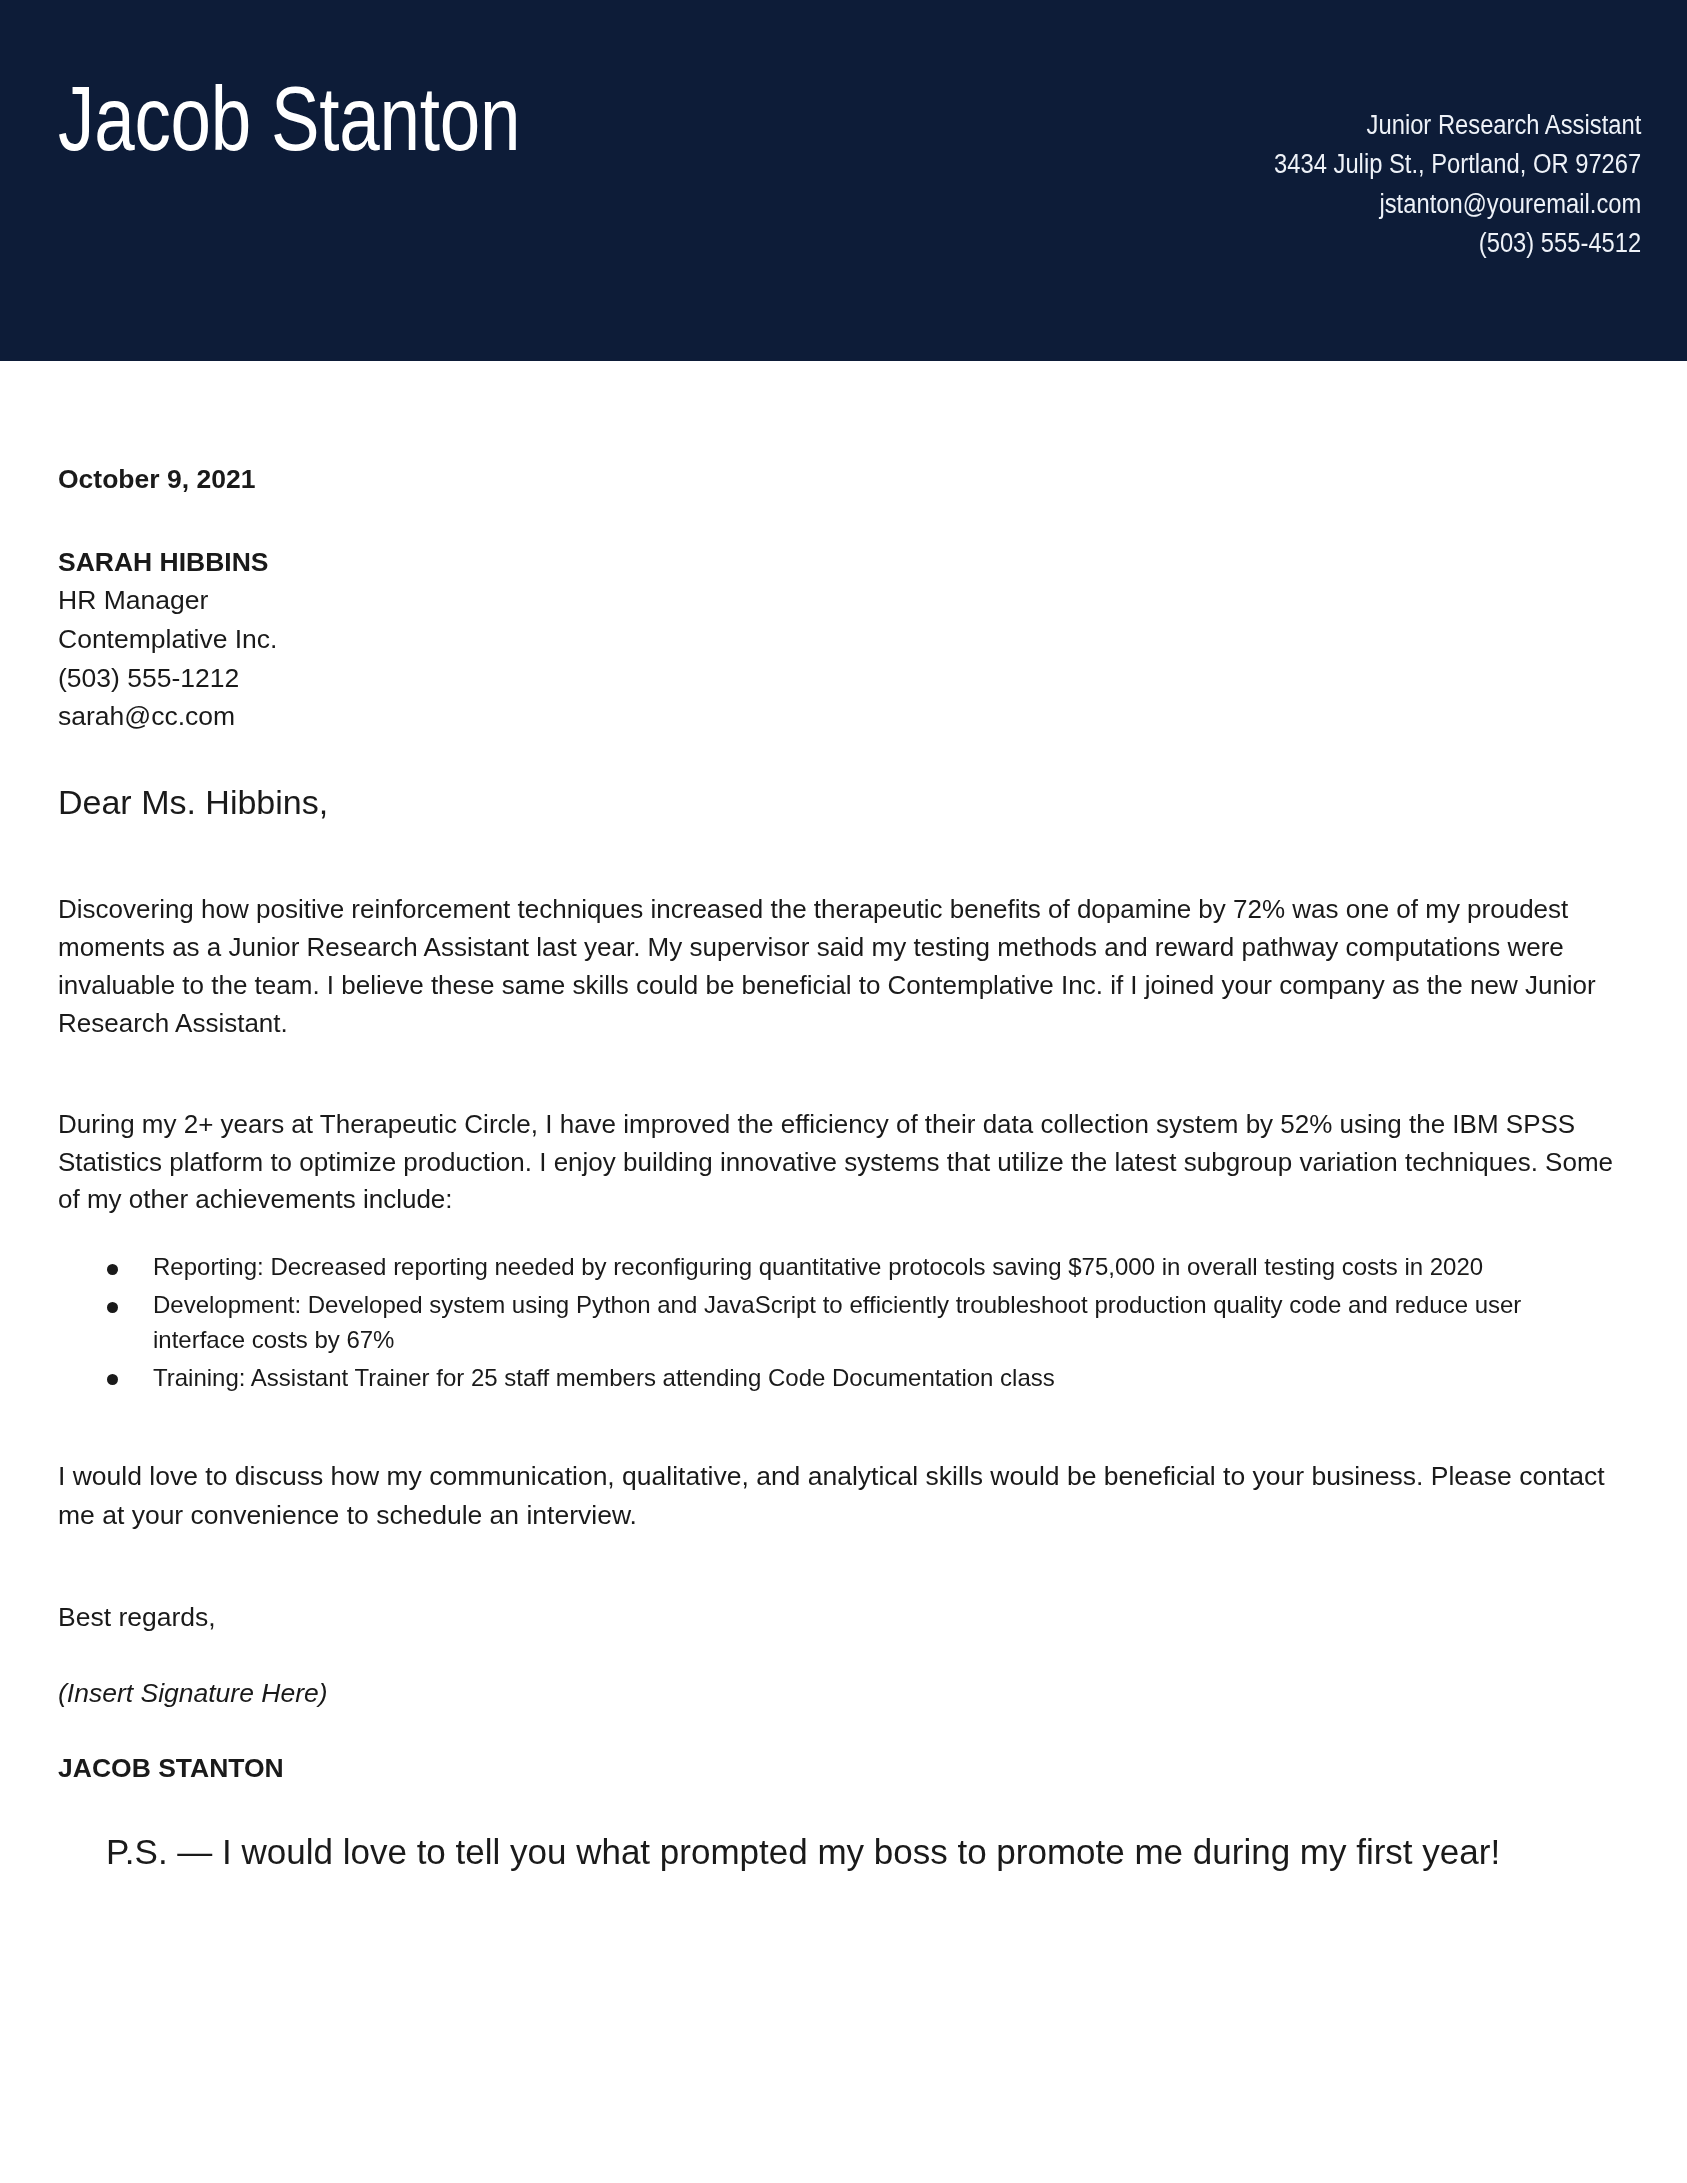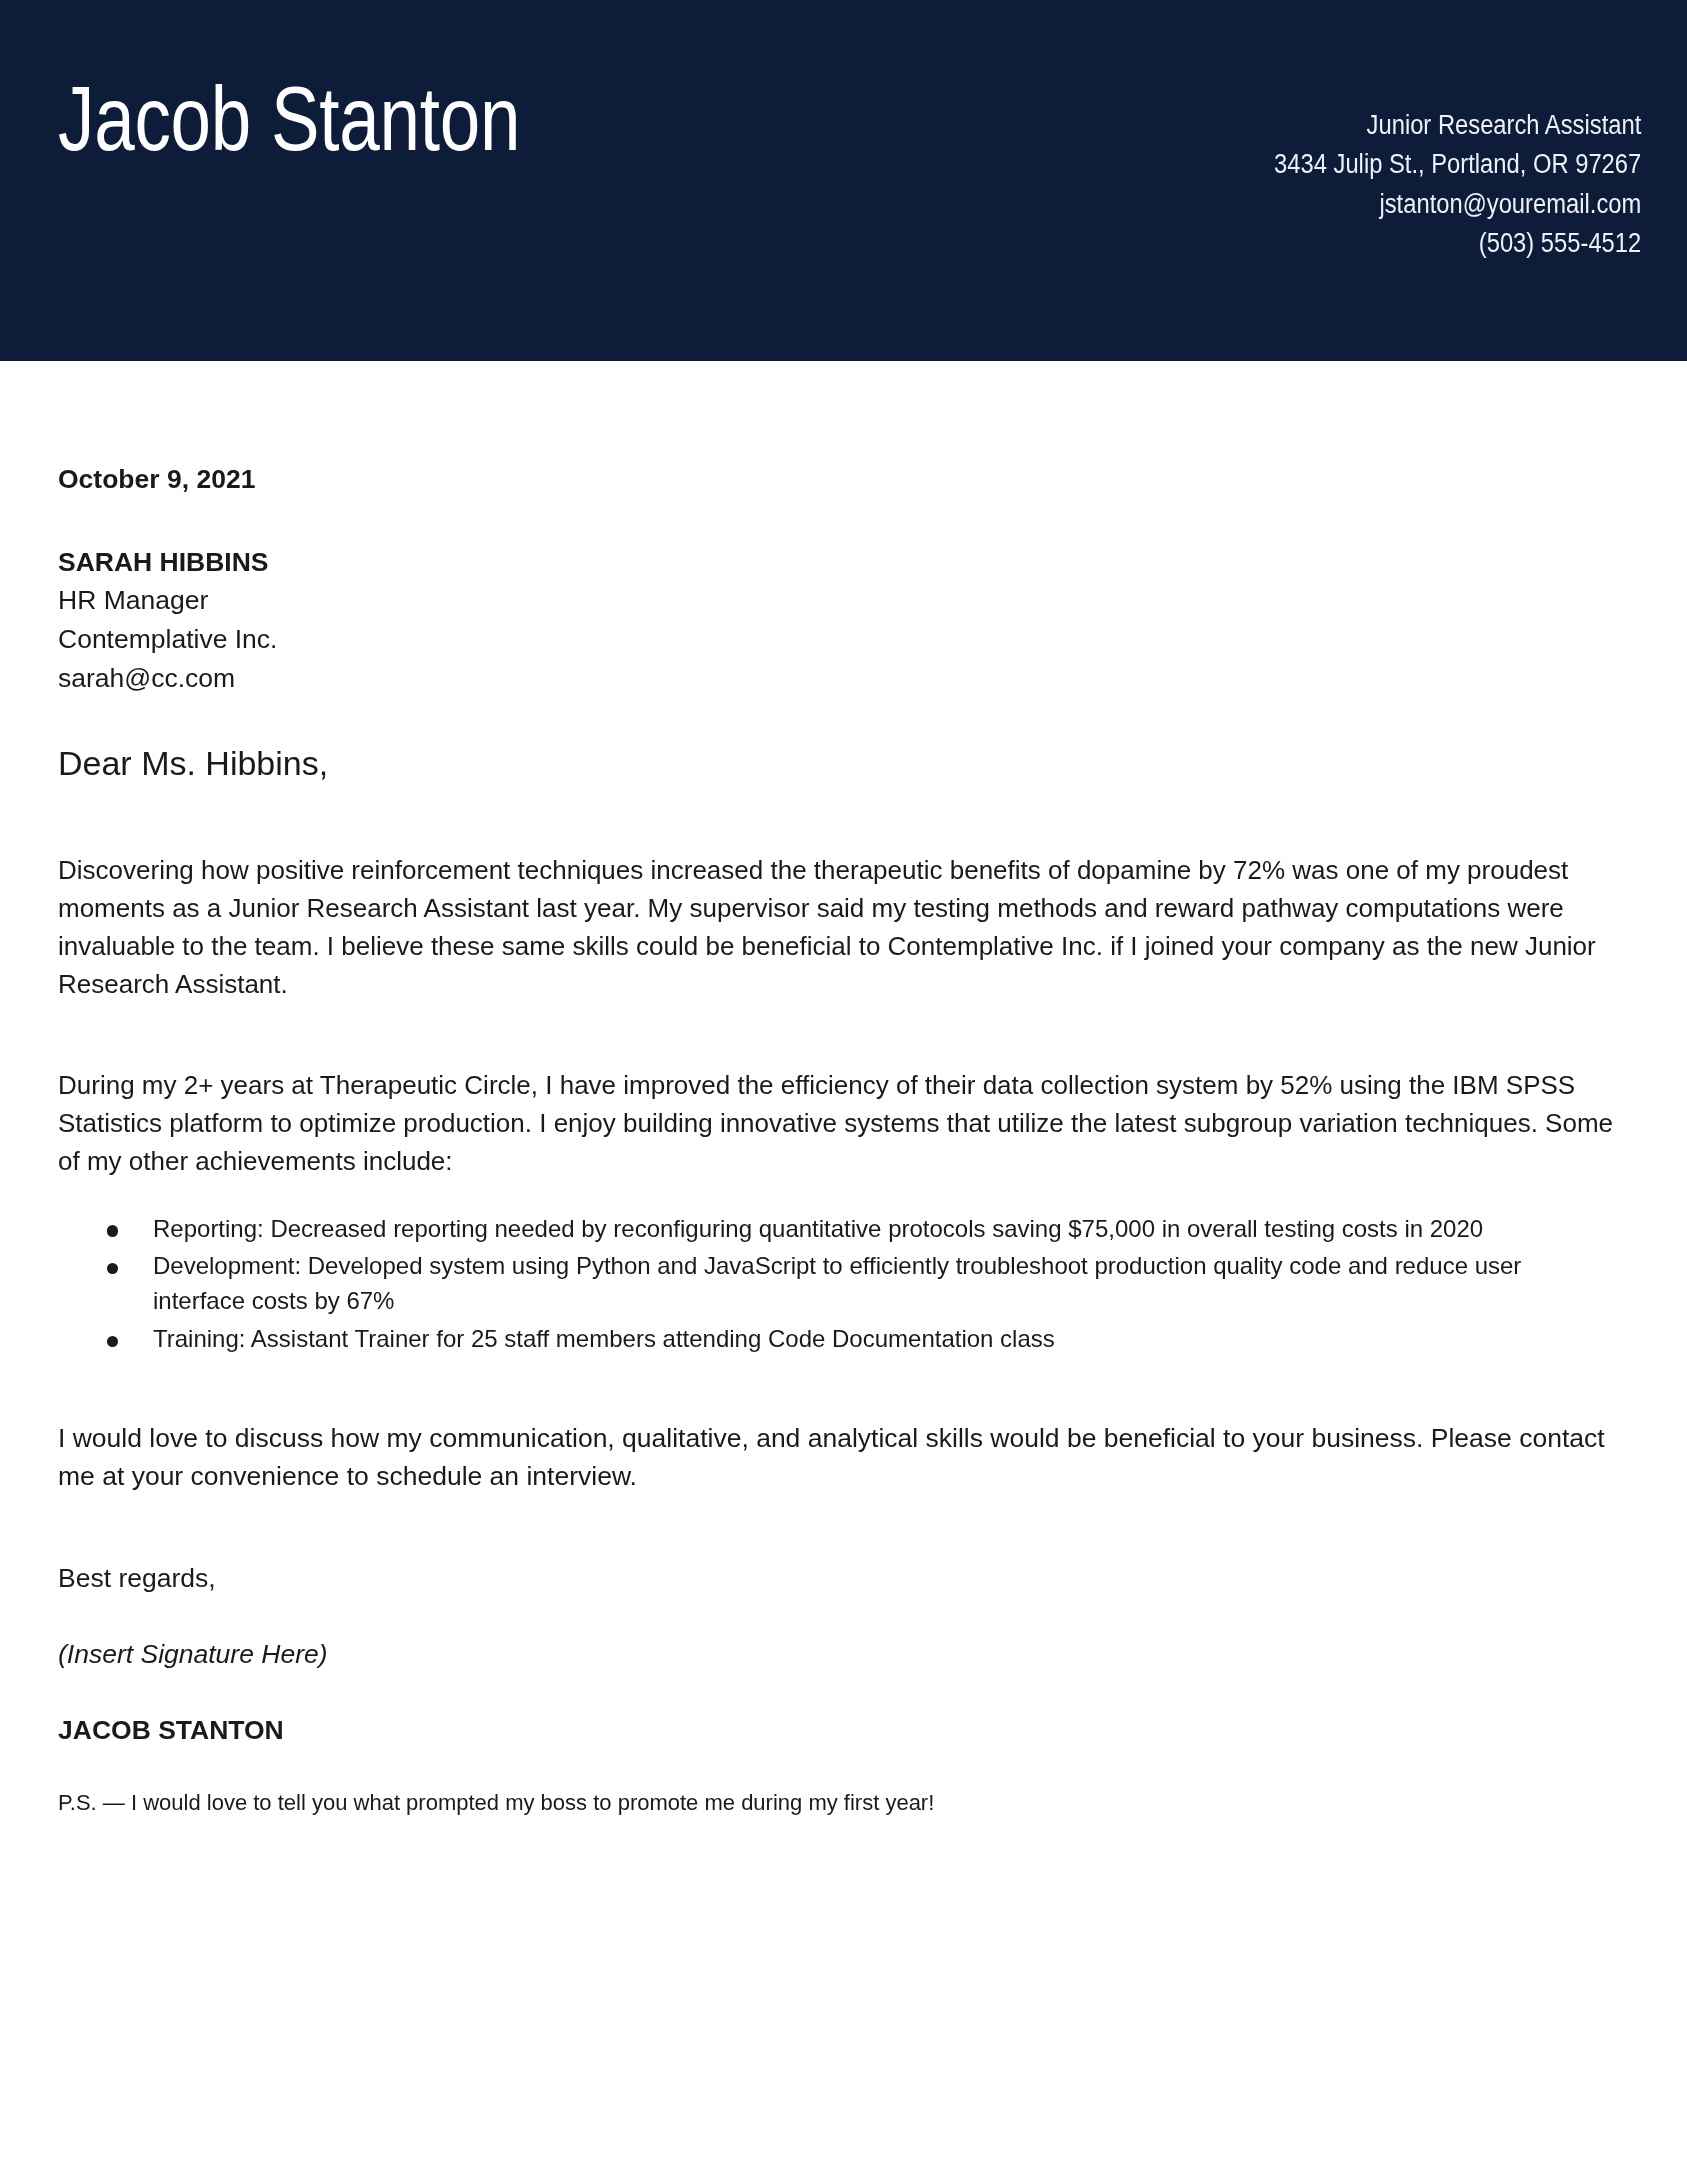--- a/index.html
+++ b/index.html
@@ -147,21 +147,22 @@
     font-size: 26.5px;
     font-style: italic;
   }
   .signer-name {
     padding-top: 37px;
     font-size: 26.5px;
     font-weight: bold;
   }
   .postscript {
     padding-top: 38px;
-    font-size: 22px;
+    font-size: 35px;
+    margin-left: 48px;
   }
 </style>
 </head>
 <body>
 
 <div class="page">
 
   <header class="letterhead">
 
     <div class="name-block">
@@ -179,20 +180,21 @@
 
   <main class="letter-body">
     <div class="letter-inner">
 
       <div class="date-line">October 9, 2021</div>
 
       <section class="recipient-block">
         <div class="recipient-name">SARAH HIBBINS</div>
         <div class="recipient-line">HR Manager</div>
         <div class="recipient-line">Contemplative Inc.</div>
+        <div class="recipient-line">(503) 555-1212</div>
         <div class="recipient-line">sarah@cc.com</div>
       </section>
 
       <div class="salutation">Dear Ms. Hibbins,</div>
 
       <p class="para">Discovering how positive reinforcement techniques increased the therapeutic benefits of dopamine by 72% was one of my proudest moments as a Junior Research Assistant last year. My supervisor said my testing methods and reward pathway computations were invaluable to the team. I believe these same skills could be beneficial to Contemplative Inc. if I joined your company as the new Junior Research Assistant.</p>
 
       <p class="para">During my 2+ years at Therapeutic Circle, I have improved the efficiency of their data collection system by 52% using the IBM SPSS Statistics platform to optimize production. I enjoy building innovative systems that utilize the latest subgroup variation techniques. Some of my other achievements include:</p>
 
       <ul class="achievements">

